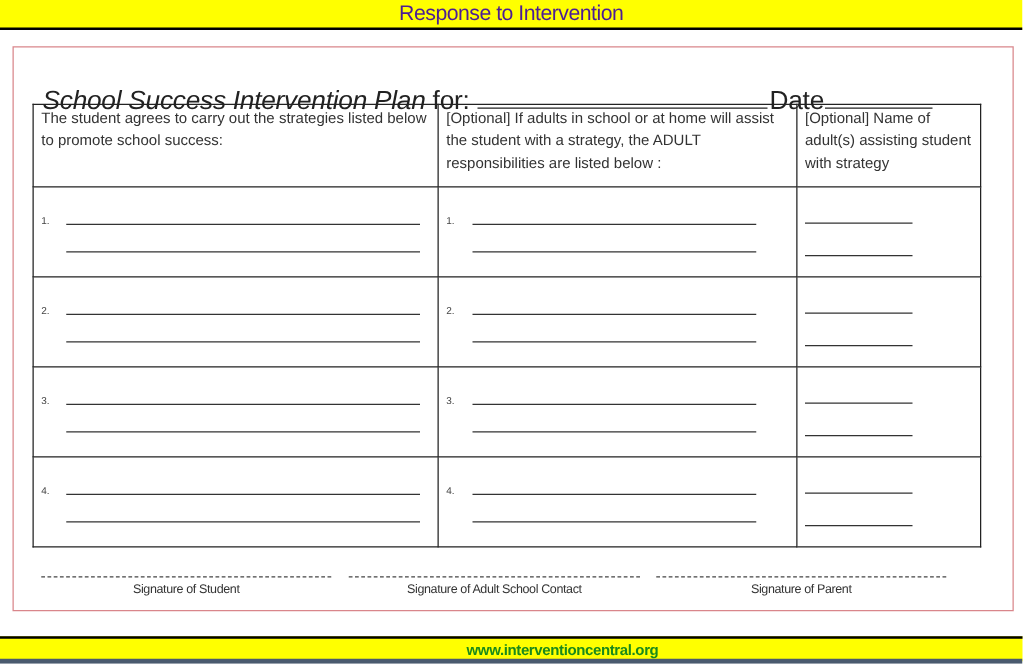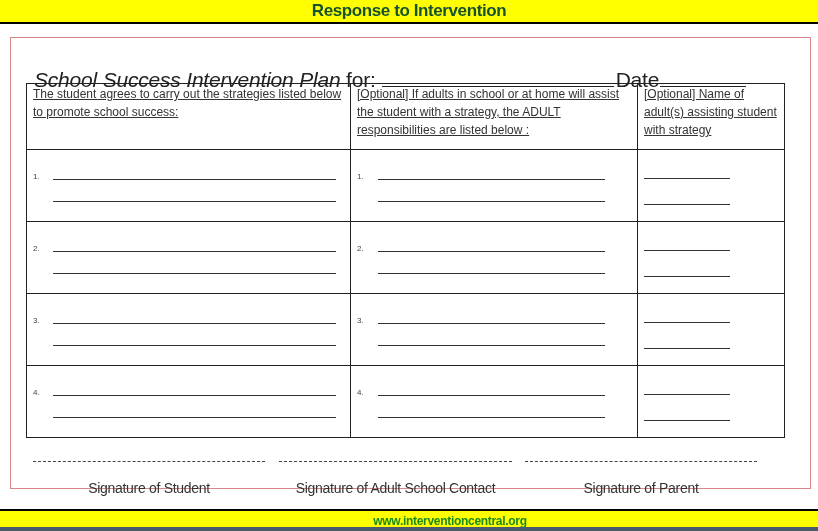--- a/index.html
+++ b/index.html
@@ -7,62 +7,62 @@
       width: 818px; height: 531px; position: relative; overflow: hidden;
       background: #ffffff;
       font-family: "Liberation Sans", sans-serif;
     }
     .top-bar {
       position: absolute; left: 0; top: 0; width: 818px; height: 22px;
       background: #ffff00; border-bottom: 2px solid #000;
       text-align: center;
     }
     .top-bar .title {
-      color: #14532d; font-weight: bold; font-size: 17px;
+      color: #4c1d95; font-weight: normal; font-size: 17px;
       line-height: 22px; letter-spacing: -0.4px;
       font-family: "Liberation Sans", sans-serif;
     }
     .card {
       position: absolute; left: 10px; top: 37px; width: 801px; height: 452px;
       border: 1.5px solid #d9868b; box-sizing: border-box; background: #fff;
     }
     .plan-title {
       position: absolute; left: 34px; top: 44px; font-size: 21px; color: #222;
       white-space: nowrap; letter-spacing: -0.2px; margin-top: 24px;
     }
     .plan-title .italic { font-style: italic; }
     .plan-title .blank { display: inline-block; border-bottom: 1px solid #222; height: 18px; vertical-align: baseline; }
     .plan-title .blank.name { width: 232px; margin: 0 2px 0 6px; }
     .plan-title .blank.date { width: 86px; margin-left: 1px; }
     table.plan {
       position: absolute; left: 26px; top: 83px; width: 758px; height: 353px;
       border-collapse: collapse; table-layout: fixed;
     }
     table.plan td, table.plan th {
-      border: 1.5px solid #222; vertical-align: top; padding: 0; text-decoration: underline;
+      border: 1.5px solid #222; vertical-align: top; padding: 0;
     }
     table.plan th {
       height: 64px; text-align: left; font-weight: normal; font-size: 12px;
       color: #333; line-height: 18px; padding: 1px 6px 0 6px;
     }
     table.plan td { height: 71px; position: relative; }
     .num { position: absolute; left: 6px; top: 22px; font-size: 8px; color: #444; }
     .line {
       position: absolute; height: 0; border-top: 1.5px solid #333;
     }
     .sig-area {
       position: absolute; left: 0; top: 455px; width: 818px; height: 30px;
     }
     .sig {
       position: absolute; top: 0; text-align: center;
     }
     .sig .dash {
       border-top: 1.5px dashed #444; height: 0; margin-top: 6px;
     }
-    .sig .label { font-size: 14px; color: #333; margin-top: 18px; letter-spacing: -0.3px; }
+    .sig .label { font-size: 10px; color: #333; margin-top: 4px; letter-spacing: -0.3px; }
     .bottom-bar {
       position: absolute; left: 0; top: 509px; width: 818px; height: 18px;
       background: #ffff00; border-top: 2px solid #000;
       text-align: center;
       padding-left: 41px;
     }
     .bottom-bar .url {
       color: #1a8a1a; font-weight: bold; font-size: 12px; line-height: 18px; letter-spacing: -0.3px;
     }
     .bottom-strip {

